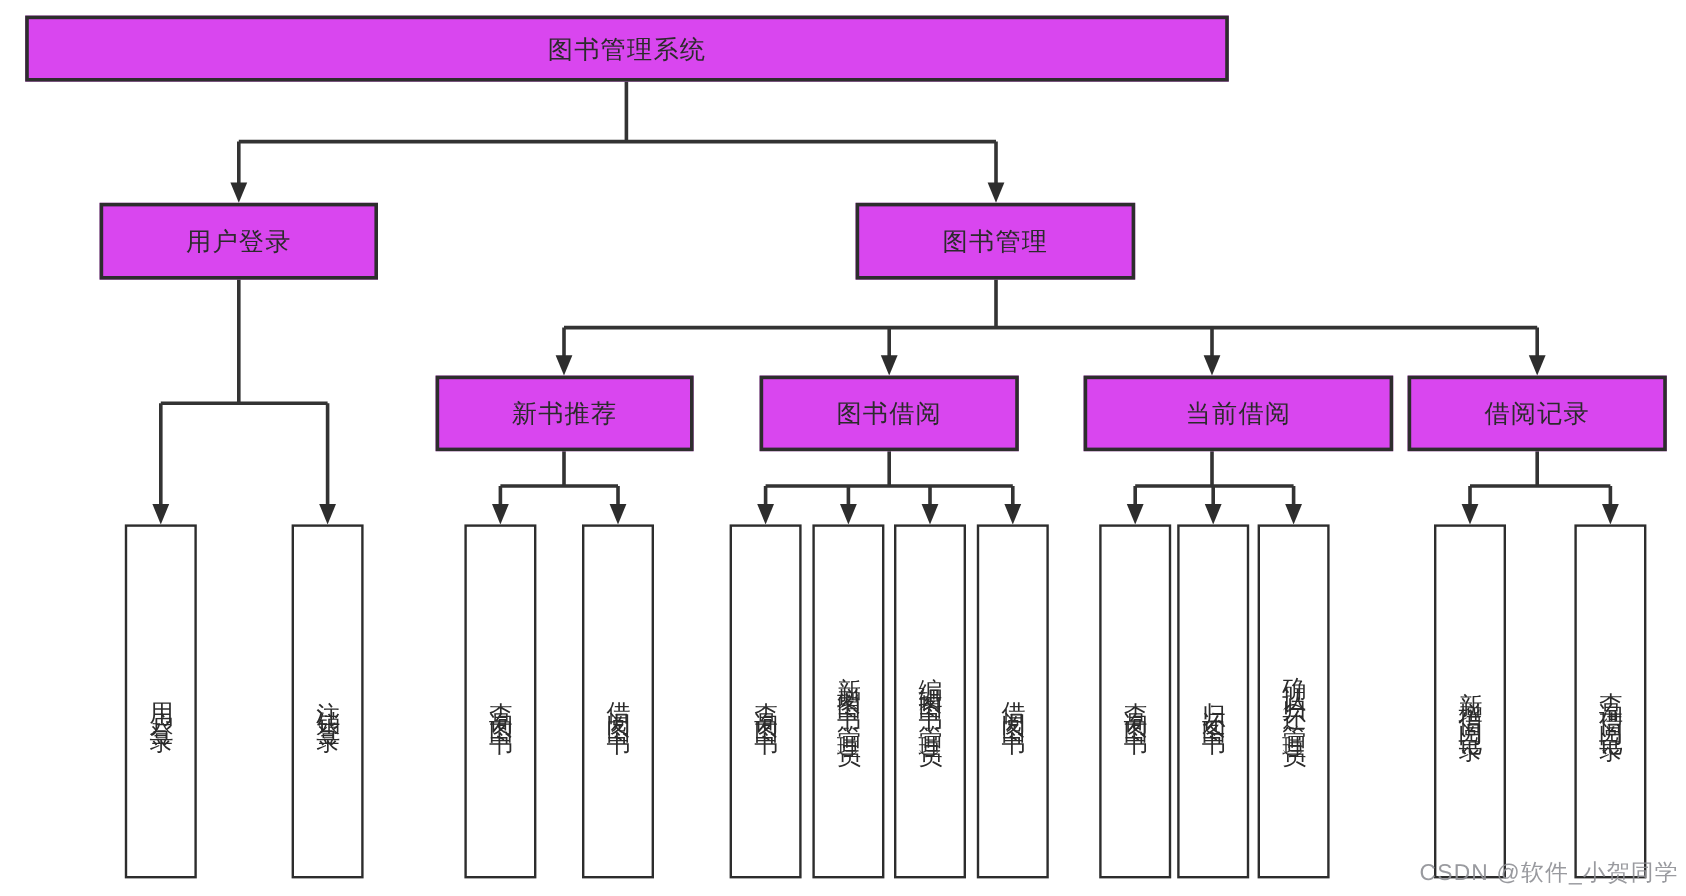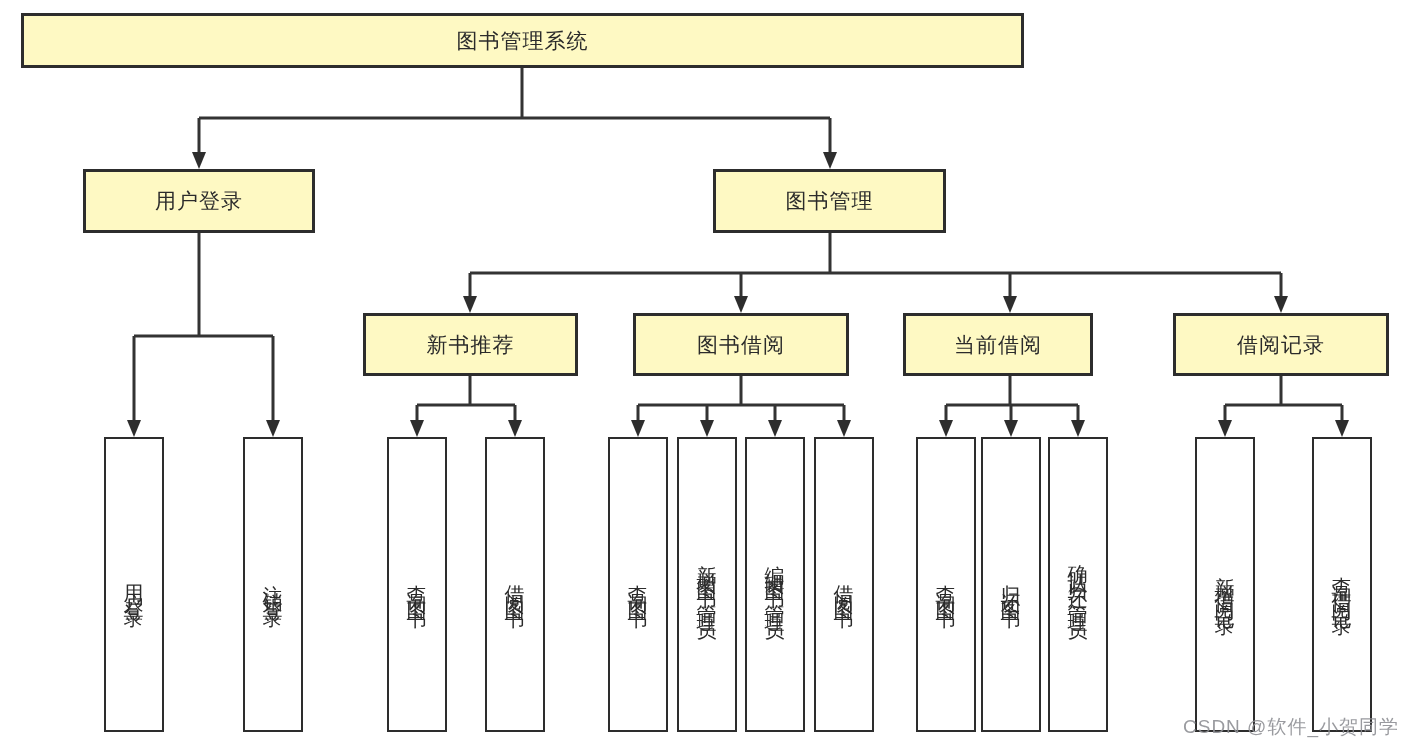--- a/index.html
+++ b/index.html
@@ -18,21 +18,21 @@
   #connectors {
     position: absolute;
     left: 0; top: 0;
     width: 1405px;
     height: 747px;
   }
   .box {
     position: absolute;
     box-sizing: border-box;
     border: 3px solid #2d2d2d;
-    background: #fef9c3;
+    background: #d946ef;
     display: flex;
     align-items: center;
     justify-content: center;
     font-size: 21px;
     color: #2b2b2b;
     letter-spacing: 1px;
     white-space: nowrap;
   }
   .vbox {
     position: absolute;
@@ -115,21 +115,21 @@
   <div class="box" style="left:363px; top:313px; width:215px; height:63px;">
     <span>新书推荐</span>
   </div>
 
   <div class="box" style="left:713px; top:169px; width:233px; height:64px;">
     <span>图书管理</span>
   </div>
   <div class="box" style="left:633px; top:313px; width:216px; height:63px;align-items:center;">
     <span>图书借阅</span>
   </div>
-  <div class="box" style="left:903px; top:313px; width:190px; height:63px;">
+  <div class="box" style="left:903px; top:313px; width:258px; height:63px;">
     <span>当前借阅</span>
   </div>
   <div class="box" style="left:1173px; top:313px; width:216px; height:63px;">
     <span>借阅记录</span>
   </div>
 
   <div class="vbox" style="left:104px;">
     <span class="vlabel">用户登录</span>
   </div>
   <div class="vbox" style="left:243px;">

